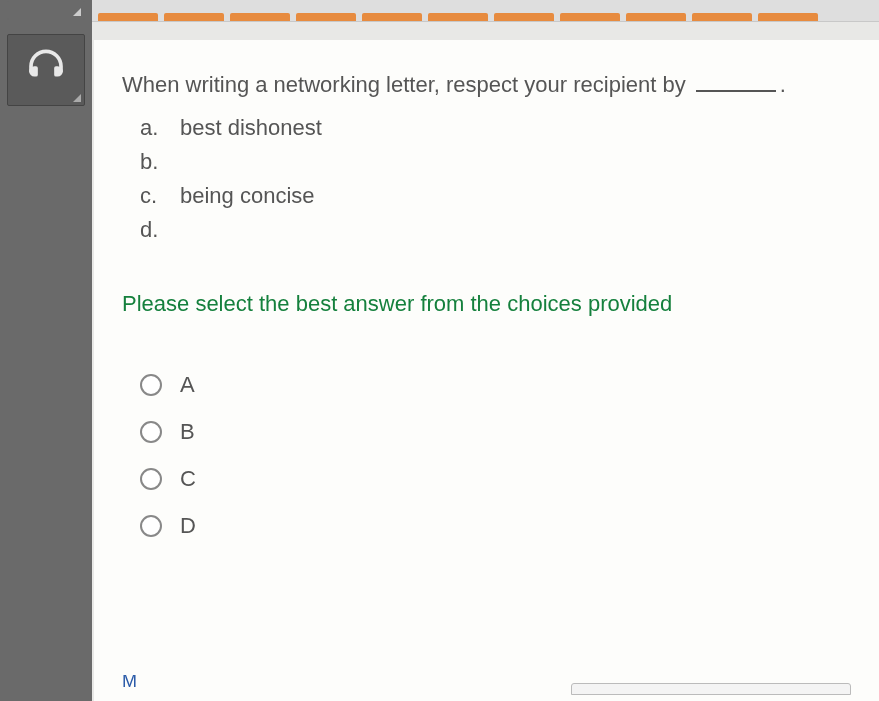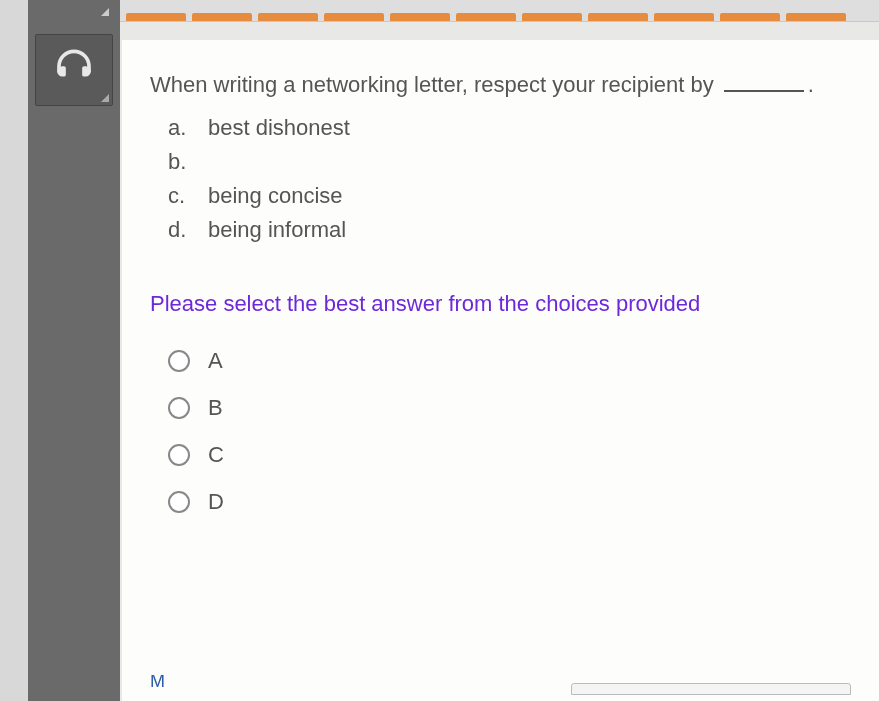--- a/index.html
+++ b/index.html
@@ -8,21 +8,20 @@
       background: #d8d8d8;
       width: 879px;
       height: 701px;
       overflow: hidden;
       position: relative;
     }
     .outer {
       display: flex;
       width: 100%;
       height: 100%;
-      padding-left: 28px;
     }
     .sidebar {
       width: 92px;
       background: #6a6a6a;
       display: flex;
       flex-direction: column;
       align-items: center;
       padding-top: 0;
       flex-shrink: 0;
     }
@@ -108,22 +107,22 @@
       margin-bottom: 40px;
     }
     .opt-row {
       display: flex;
       gap: 14px;
       color: #555;
       line-height: 1.55;
     }
     .opt-letter { width: 26px; }
     .instruction {
-      color: #6d28d9;
-      margin-bottom: 24px;
+      color: #15803d;
+      margin-bottom: 48px;
     }
     .answers {
       margin-left: 18px;
     }
     .ans-row {
       display: flex;
       align-items: center;
       gap: 18px;
       margin-bottom: 14px;
       color: #555;
@@ -206,21 +205,20 @@
         </div>
         <div class="opt-row">
           <span class="opt-letter">b.</span>
         </div>
         <div class="opt-row">
           <span class="opt-letter">c.</span>
           <span>being concise</span>
         </div>
         <div class="opt-row">
           <span class="opt-letter">d.</span>
-          <span>being informal</span>
         </div>
       </div>
 
       <div class="instruction">Please select the best answer from the choices provided</div>
 
       <div class="answers">
         <div class="ans-row">
           <div class="radio"></div>
           <span>A</span>
         </div>

